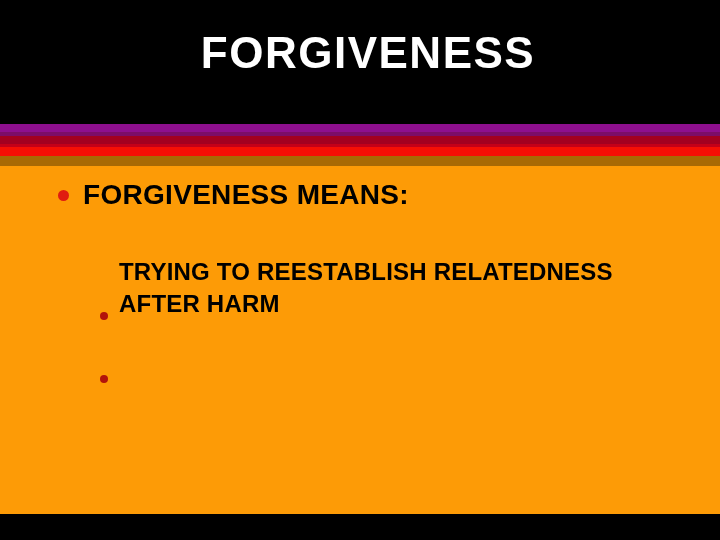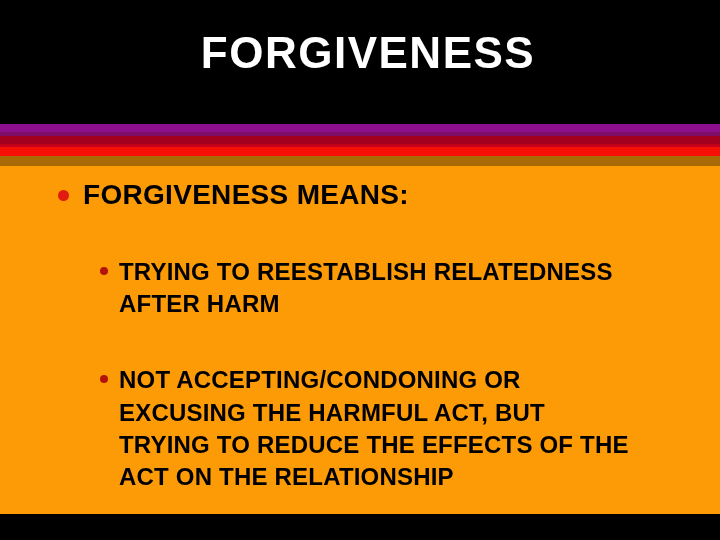--- a/index.html
+++ b/index.html
@@ -112,21 +112,21 @@
     font-family: "Liberation Sans", sans-serif;
     font-weight: bold;
     font-size: 28px;
     line-height: 1.22;
     letter-spacing: 0.3px;
   }
 
   
   .bullet-l2 {
     display: flex;
-    align-items: flex-start;
+    align-items: flex-end;
     padding-left: 100px;
     padding-right: 40px;
     margin-bottom: 2px;
     margin-top: 44px;
   }
   .bullet-l2 .dot {
     flex: 0 0 auto;
     width: 8px;
     height: 8px;
     border-radius: 50%;
@@ -180,21 +180,20 @@
         <span class="txt">FORGIVENESS MEANS:</span>
       </div>
 
       <div class="bullet-l2">
         <span class="dot"></span>
         <span class="txt">TRYING TO REESTABLISH RELATEDNESS AFTER HARM</span>
       </div>
 
       <div class="bullet-l2">
         <span class="dot"></span>
-        <span class="txt">NOT ACCEPTING/CONDONING OR EXCUSING THE HARMFUL ACT, BUT TRYING TO REDUCE THE EFFECTS OF THE ACT ON THE RELATIONSHIP</span>
       </div>
 
     </div>
   </div>
 
   <div class="bottom-bar"></div>
 
 </div>
 
 </body></html>

